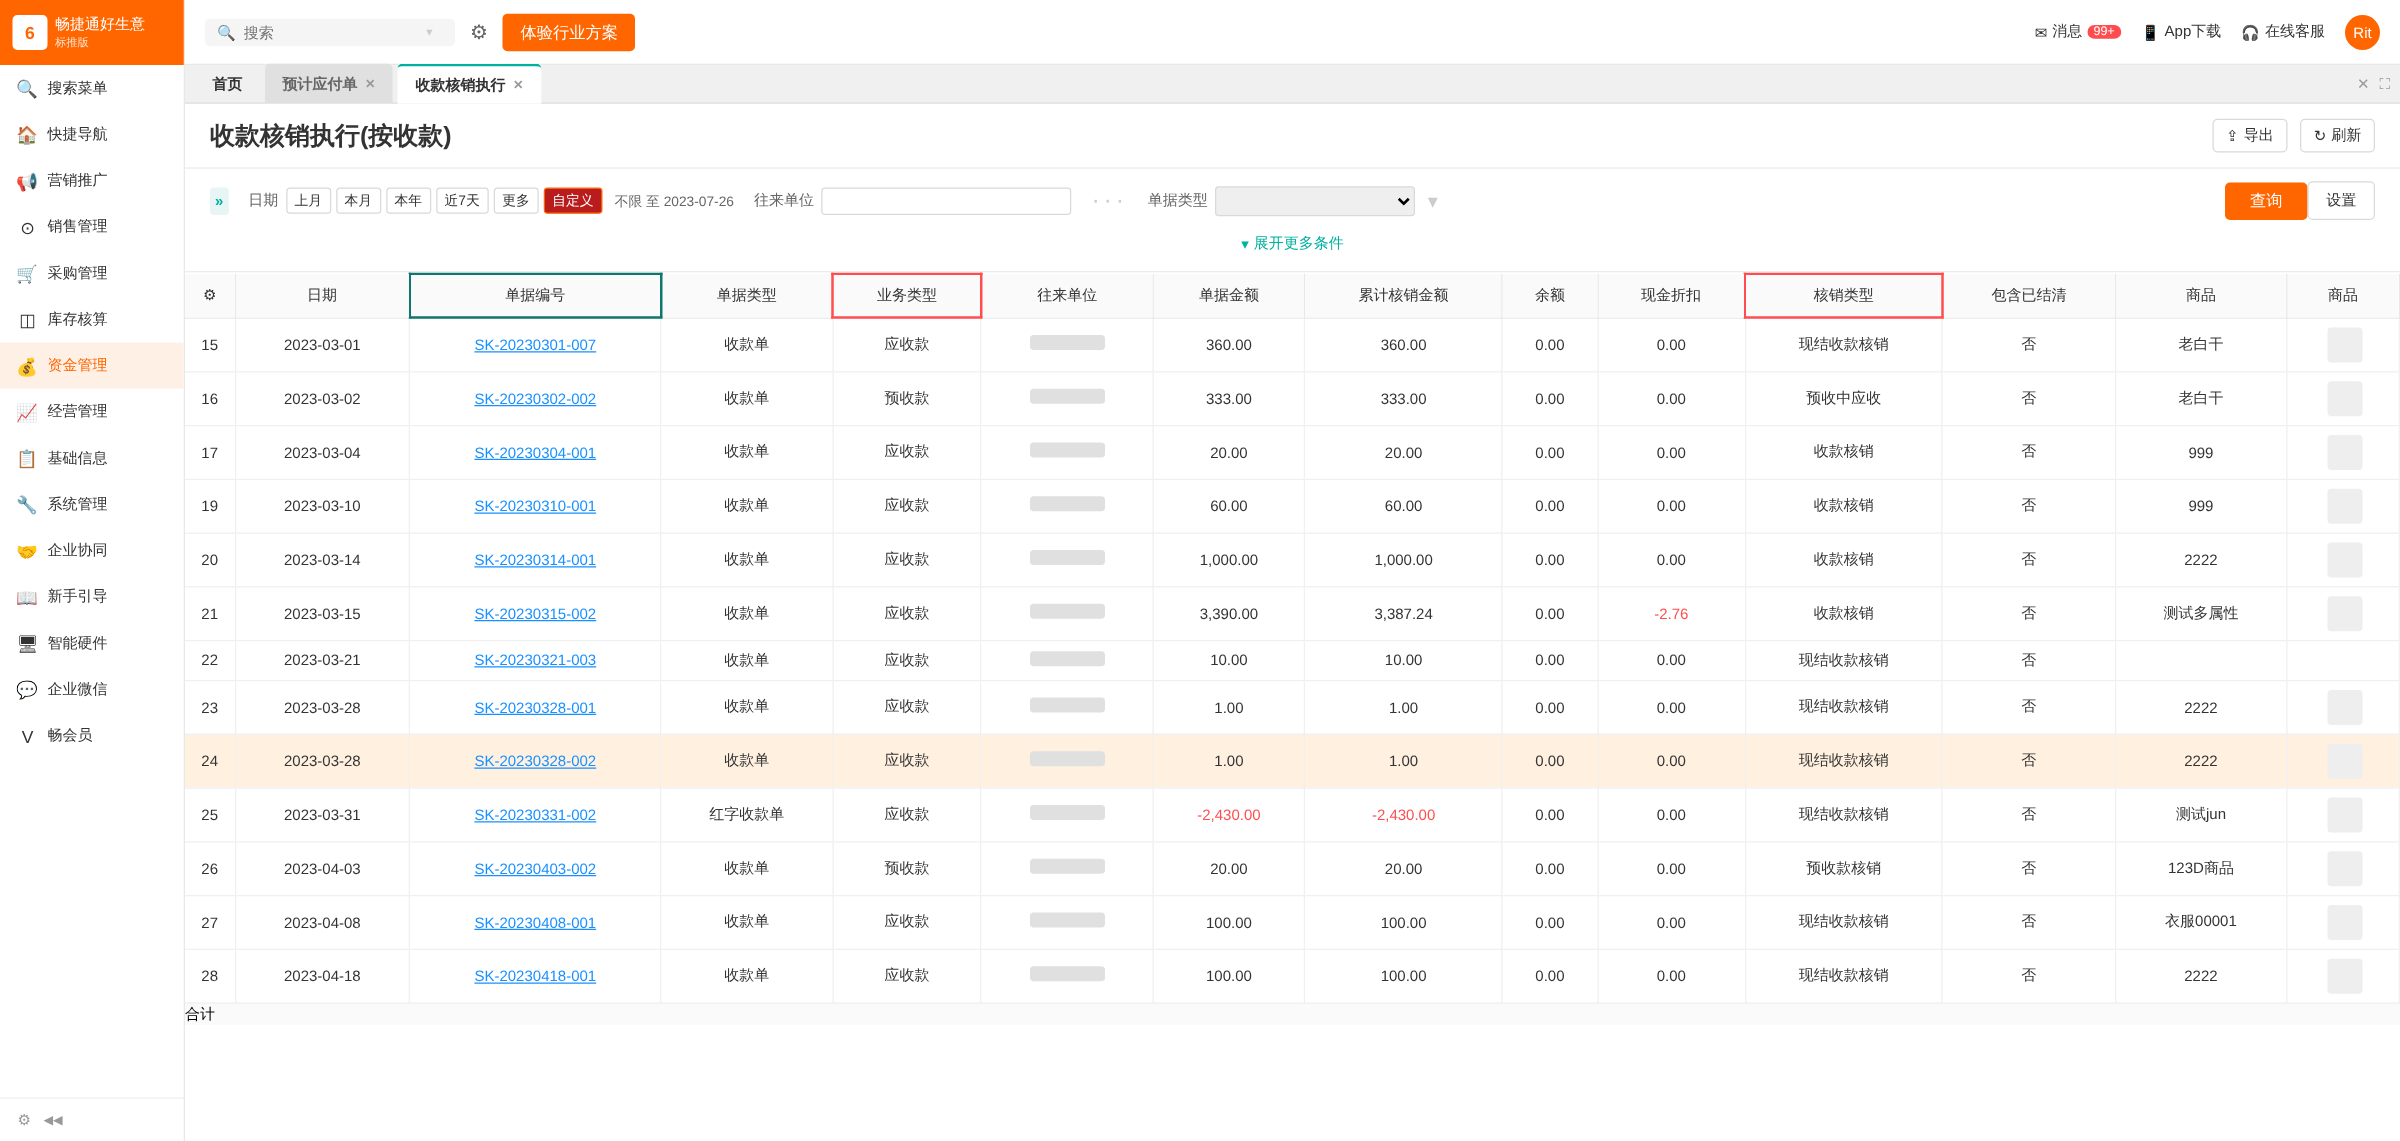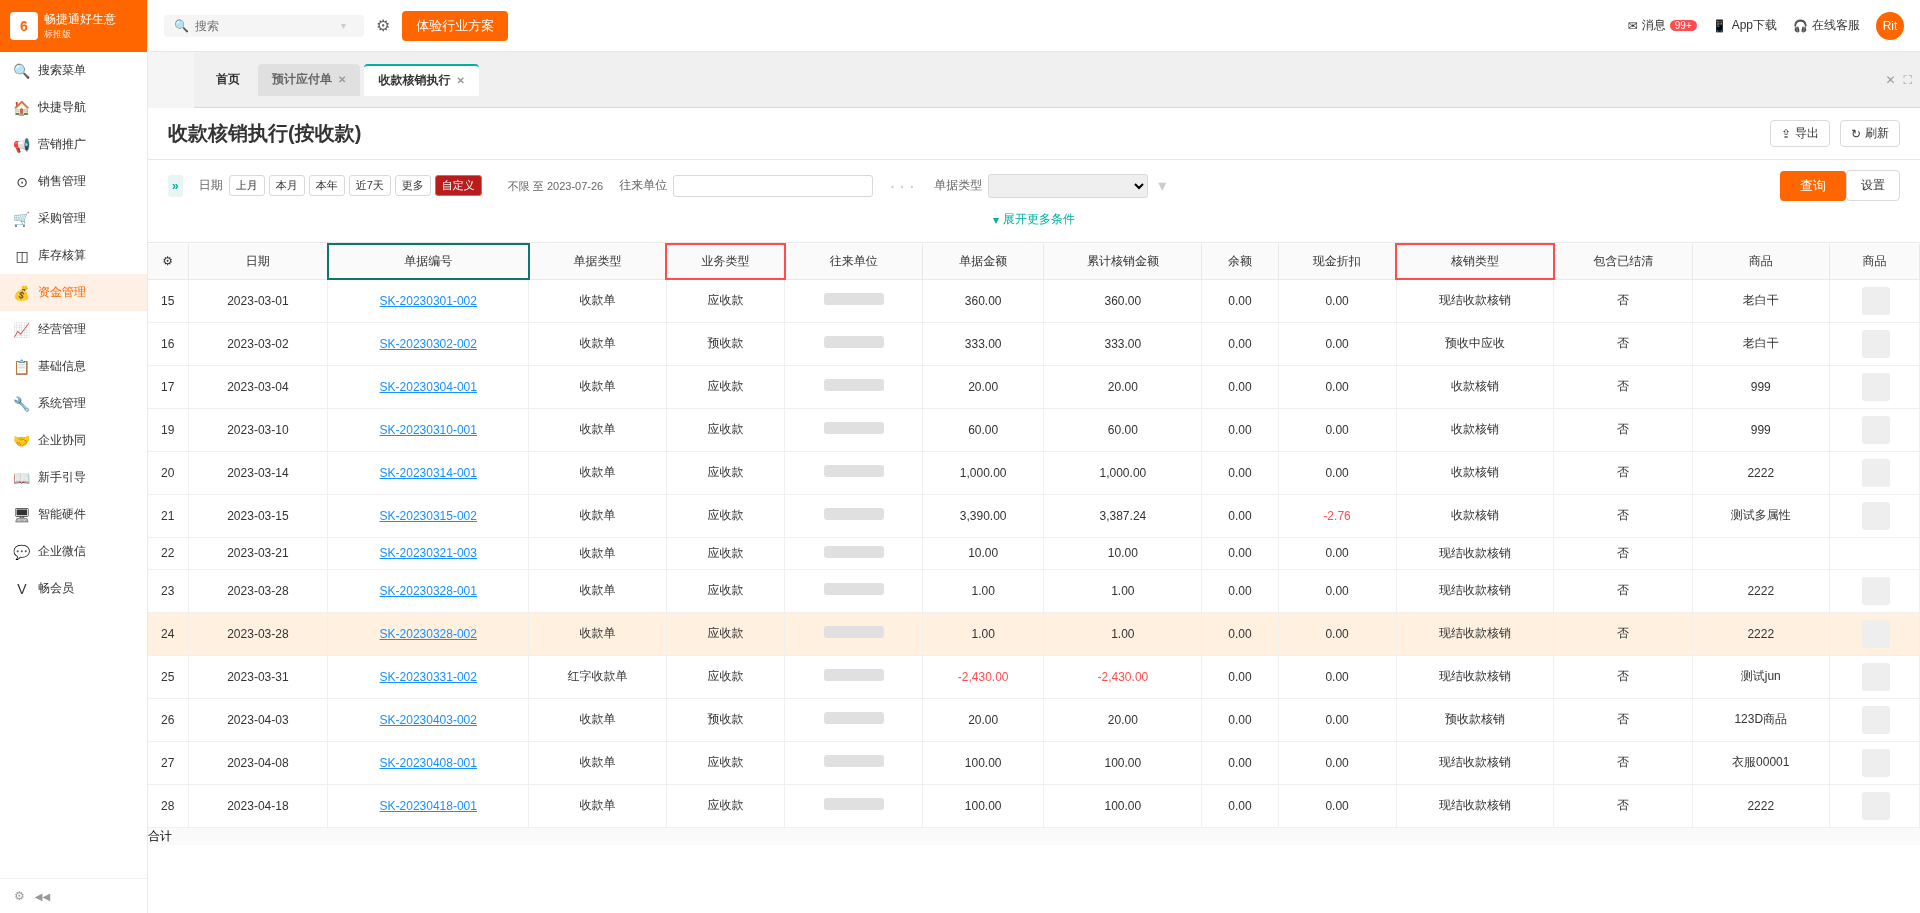--- a/index.html
+++ b/index.html
@@ -26,21 +26,21 @@
     .topbar-search { flex: 1; max-width: 200px; }
     .topbar-search-box { display: flex; align-items: center; background: #f5f5f5; border-radius: 4px; padding: 4px 10px; gap: 6px; }
     .topbar-search-input { border: none; background: transparent; outline: none; font-size: 12px; width: 140px; color: #999; }
     .topbar-actions { display: flex; align-items: center; gap: 16px; margin-left: auto; }
     .topbar-btn { display: flex; align-items: center; gap: 4px; cursor: pointer; color: #333; font-size: 12px; }
     .topbar-badge { background: #ff4d4f; color: #fff; border-radius: 10px; padding: 0 5px; font-size: 10px; }
     .topbar-solution-btn { background: #ff6600; color: #fff; border: none; border-radius: 4px; padding: 6px 14px; cursor: pointer; font-size: 13px; }
     .topbar-gear { color: #666; cursor: pointer; font-size: 16px; }
 
     
-    .tabs { display: flex; align-items: center; background: #f0f0f0; border-bottom: 1px solid #d9d9d9; padding: 0 8px; height: 56px; margin-left: 46px; }
+    .tabs { display: flex; align-items: center; background: #f0f0f0; border-bottom: 1px solid #d9d9d9; padding: 0 8px; height: 31px; }
     .tab { display: flex; align-items: center; gap: 6px; padding: 8px 14px; cursor: pointer; font-size: 13px; color: #666; background: #e0e0e0; border-radius: 4px 4px 0 0; margin-right: 4px; height: 32px; font-weight: bold; }
     .tab.active { background: #fff; color: #333; border-top: 2px solid #00b0a0; }
     .tab.home { background: transparent; color: #333; font-weight: bold; }
     .tab-close { color: #999; font-size: 10px; cursor: pointer; }
     .tabs-right { margin-left: auto; display: flex; align-items: center; gap: 8px; }
 
     
     .page-content { flex: 1; overflow: hidden; display: flex; flex-direction: column; padding: 0; background: #f5f5f5; }
     .page-header { background: #fff; padding: 12px 20px; border-bottom: 1px solid #e8e8e8; display: flex; align-items: center; justify-content: space-between; }
     .page-title { font-size: 20px; font-weight: bold; color: #333; }
@@ -233,21 +233,21 @@
         <div class="filter-item">
           <span class="filter-label">日期</span>
           <div class="filter-date-btns">
             <button class="filter-date-btn">上月</button>
             <button class="filter-date-btn">本月</button>
             <button class="filter-date-btn">本年</button>
             <button class="filter-date-btn">近7天</button>
             <button class="filter-date-btn">更多</button>
             <button class="filter-date-btn custom">自定义</button>
           </div>
-          <div style="margin-left:20px;">
+          <div style="margin-left:4px;">
             <div class="filter-date-range">不限 至 2023-07-26</div>
           </div>
         </div>
         <div class="filter-item">
           <span class="filter-label">往来单位</span>
           <input class="filter-input" type="text" style="width: 200px;" placeholder="">
         </div>
         <div style="display:flex; align-items:center; color:#ccc; font-size:20px; letter-spacing:3px;">···</div>
         <div class="filter-item">
           <span class="filter-label">单据类型</span>
@@ -288,21 +288,21 @@
             <th style="border: 2px solid #ff4d4f;">核销类型</th>
             <th>包含已结清</th>
             <th>商品</th>
             <th>商品</th>
           </tr>
         </thead>
         <tbody id="table-body">
         <tr>
               <td>15</td>
               <td>2023-03-01</td>
-              <td><a class="link-text" href="#">SK-20230301-002</a></td>
+              <td><a class="link-text" href="#">SK-20230301-007</a></td>
               <td>收款单</td>
               <td>应收款</td>
               <td><span class="blurred-text"></span></td>
               <td>360.00</td>
               <td>360.00</td>
               <td>0.00</td>
               <td>0.00</td>
               <td>现结收款核销</td>
               <td>否</td>
               <td>老白干</td>

